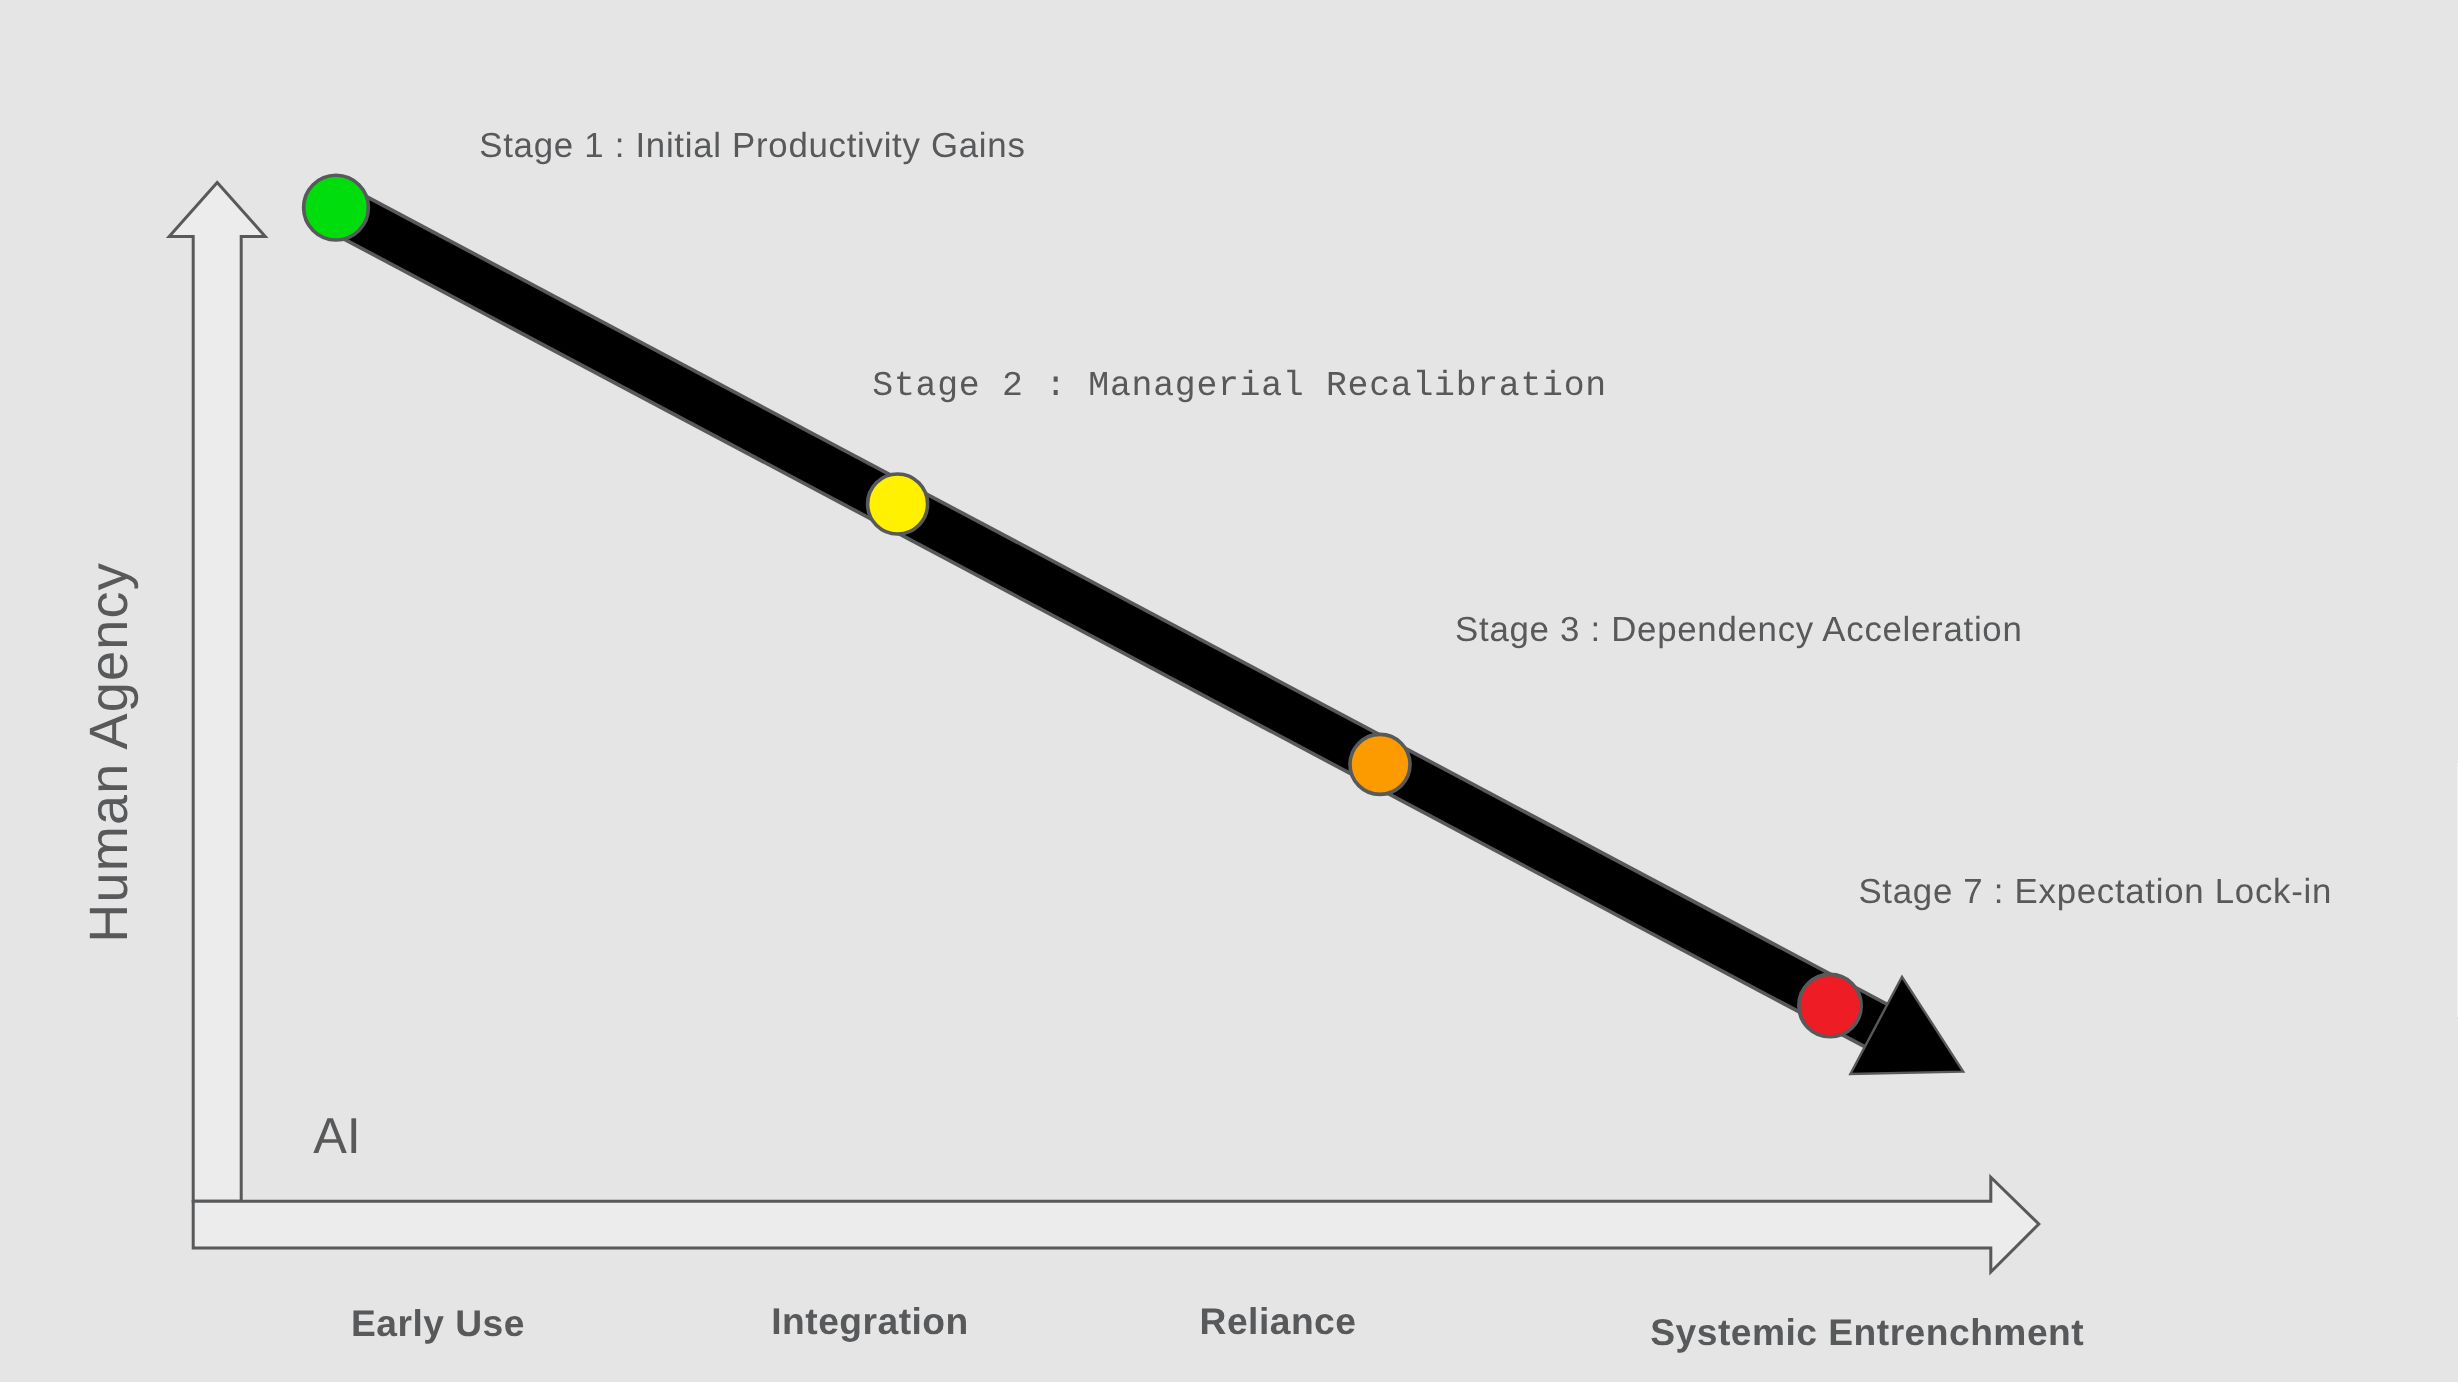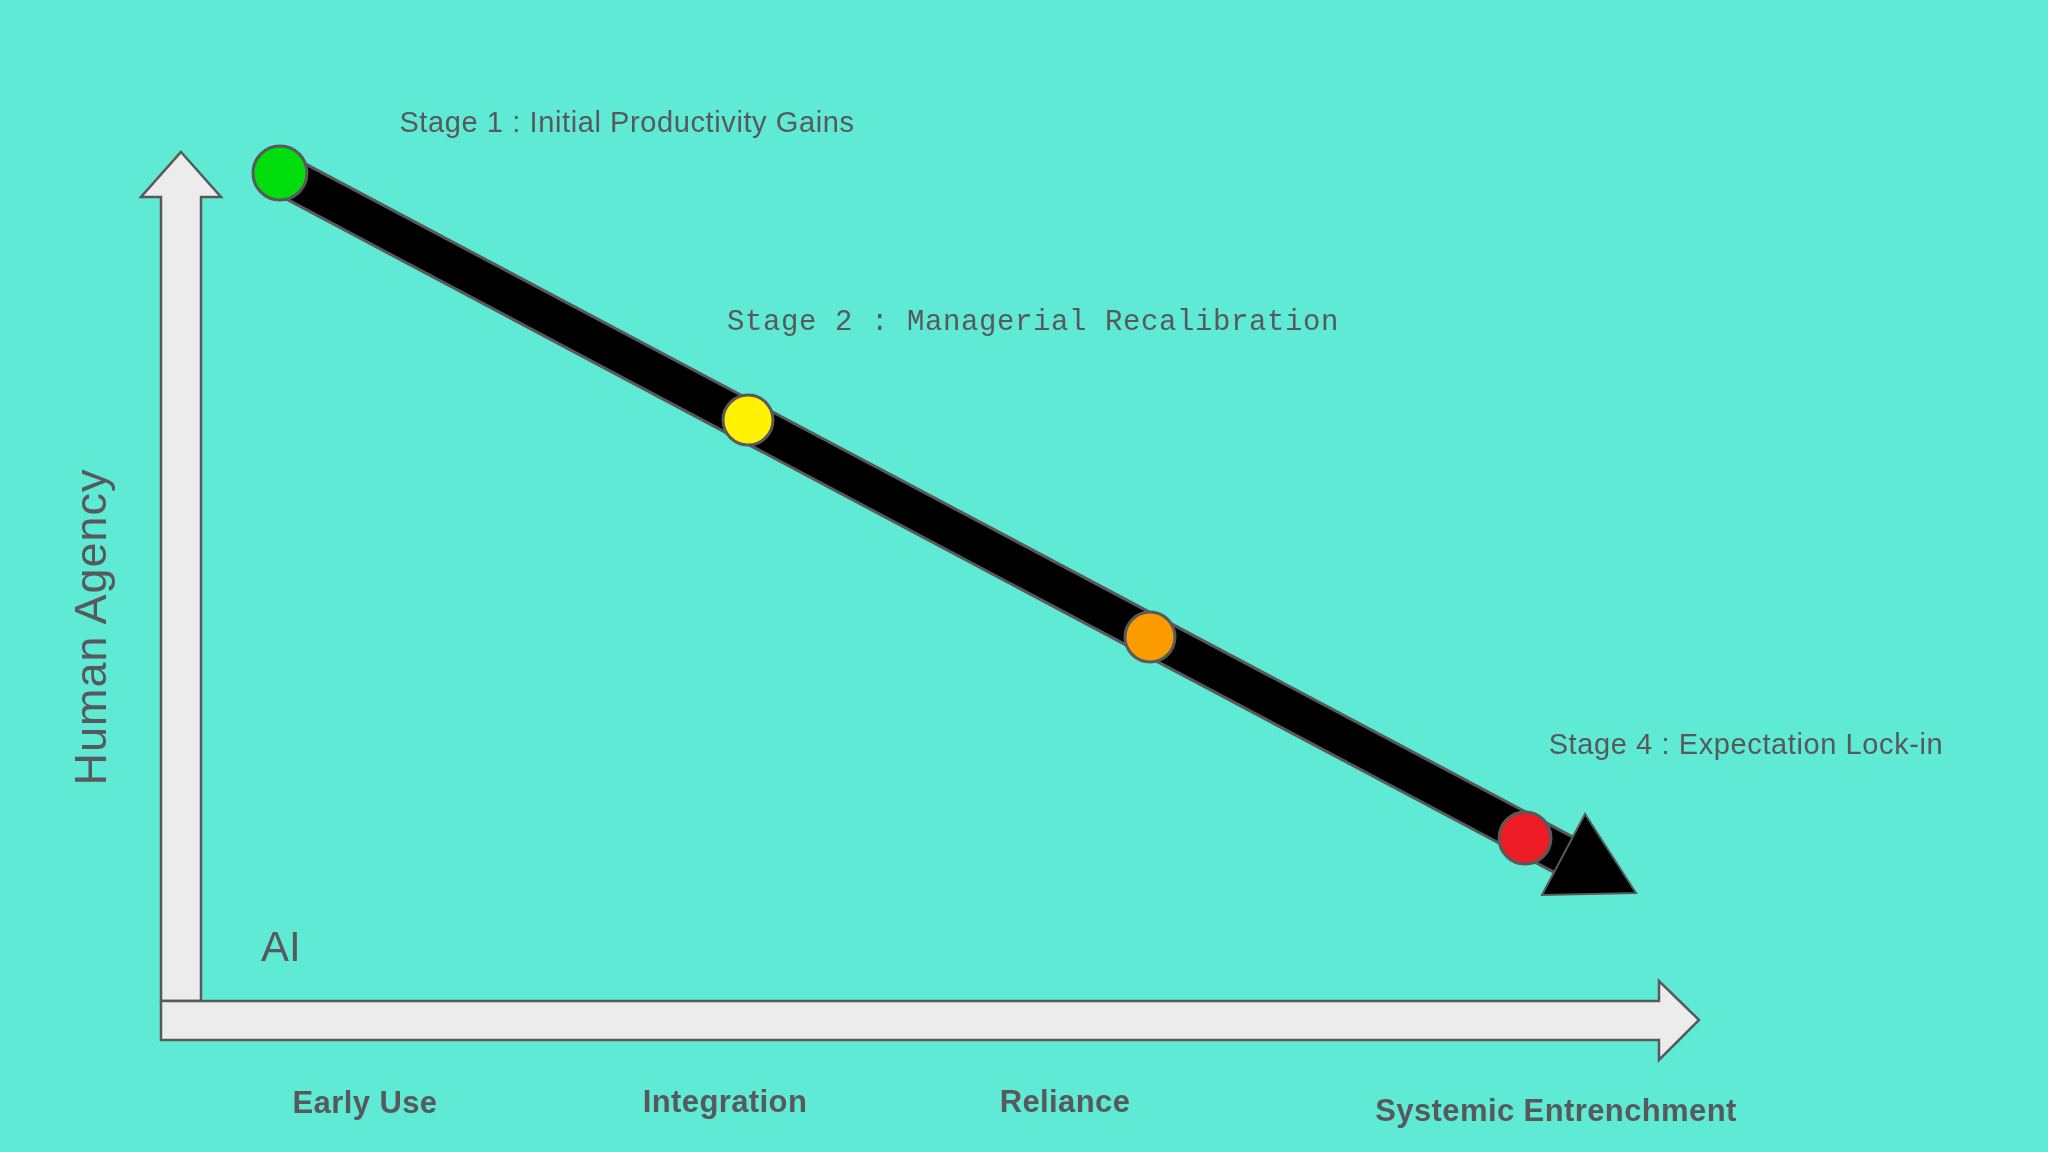--- a/index.html
+++ b/index.html
@@ -1,20 +1,20 @@
 <!DOCTYPE html>
 <html><head>
 <meta charset="utf-8">
 <style>
   html, body { margin: 0; padding: 0; background: #ffffff; }
   .canvas {
     position: relative;
     width: 2048px;
     height: 1152px;
-    background: #5eead4;
+    background: #e5e5e5;
     overflow: hidden;
     font-family: "Liberation Sans", "DejaVu Sans", sans-serif;
   }
   .canvas svg { position: absolute; inset: 0; }
 
   .label {
     position: absolute;
     color: #58595b;
     white-space: nowrap;
     transform: translate(-50%, -50%);
@@ -65,21 +65,22 @@
     </g>
 
     <circle class="stage-dot" cx="280" cy="173" r="27" fill="#00DD0D"></circle>
     <circle class="stage-dot" cx="748" cy="420" r="25" fill="#FFF100"></circle>
     <circle class="stage-dot" cx="1150" cy="637" r="25" fill="#FB9B00"></circle>
     <circle class="stage-dot" cx="1525" cy="838" r="26" fill="#EE1C24"></circle>
   </svg>
 
   <div class="label stage-label" style="left:627px;  top:122px;">Stage 1 : Initial Productivity Gains</div>
   <div class="label stage-label" style="left:1033px; top:322px;font-family:Liberation Mono, monospace;">Stage 2 : Managerial Recalibration</div>
-  <div class="label stage-label" style="left:1746px; top:744px;">Stage 4 : Expectation Lock-in</div>
+  <div class="label stage-label" style="left:1449px; top:526px;">Stage 3 : Dependency Acceleration</div>
+  <div class="label stage-label" style="left:1746px; top:744px;">Stage 7 : Expectation Lock-in</div>
 
   <div class="label yaxis-label" style="left:91px; top:627px;">Human Agency</div>
   <div class="label origin-label" style="left:230px; top:947px;margin-left:31px;">AI</div>
 
   <div class="label xcat-label" style="left:365px;  top:1103px;">Early Use</div>
   <div class="label xcat-label" style="left:725px;  top:1102px;">Integration</div>
   <div class="label xcat-label" style="left:1065px; top:1102px;">Reliance</div>
   <div class="label xcat-label" style="left:1556px; top:1111px;">Systemic Entrenchment</div>
 
 </div>

